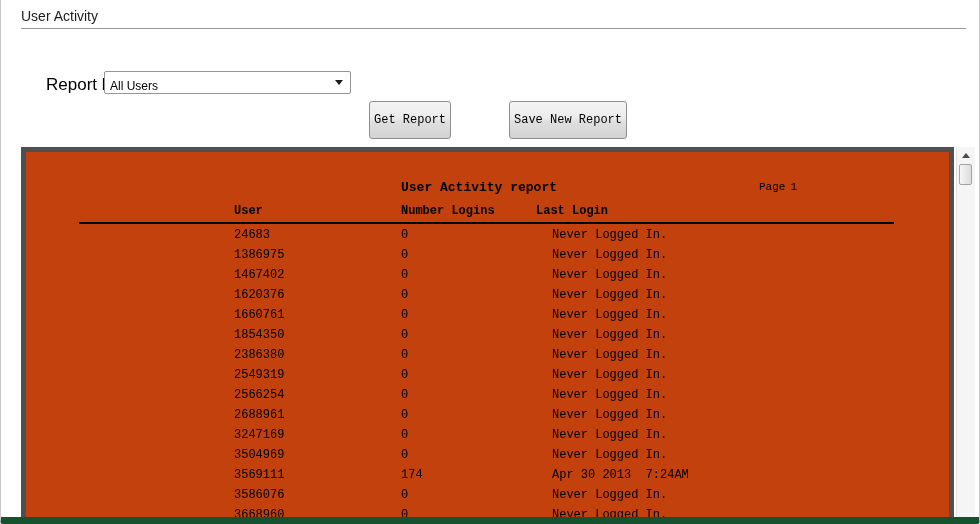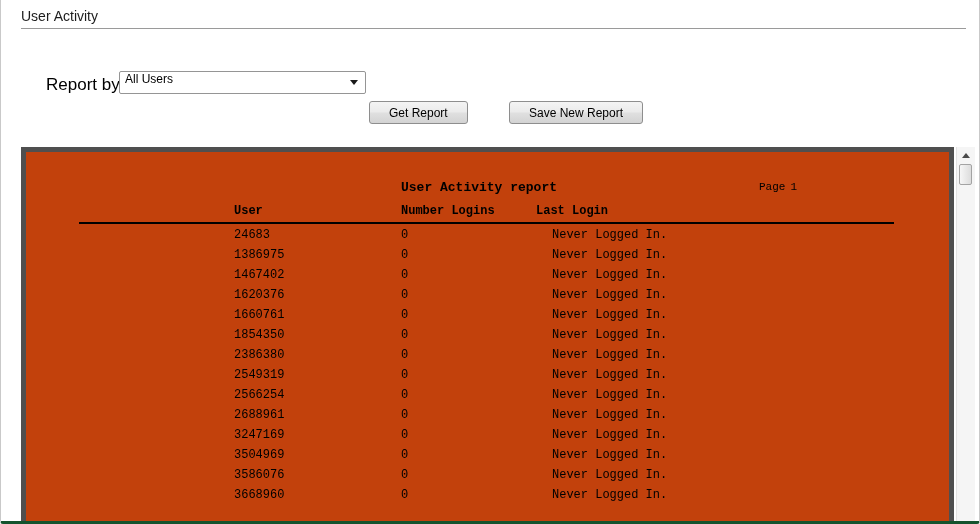--- a/index.html
+++ b/index.html
@@ -4,21 +4,21 @@
 <style>
   html, body { margin: 0; padding: 0; background: #fff; }
   #app {
     position: relative;
     width: 980px;
     height: 524px;
     box-sizing: border-box;
     background: #fff;
     border-left: 1px solid #c9c9c9;
     border-right: 1px solid #c9c9c9;
-    border-bottom: 3px solid #14532d;
+    border-bottom: 7px solid #14532d;
     border-radius: 0 0 3px 3px;
     overflow: hidden;
     font-family: "Liberation Sans", sans-serif;
     color: #000;
   }
 
   
   .page-title {
     position: absolute;
     left: 20px; top: 8px;
@@ -33,47 +33,47 @@
   }
 
   
   .report-by-label {
     position: absolute;
     left: 45px; top: 75px;
     font-size: 17px;
   }
   .combobox {
     position: absolute;
-    left: 118px; top: 71px;
+    left: 103px; top: 71px;
     width: 247px; height: 23px;
     box-sizing: border-box;
     background: #fff;
     border: 1px solid #959595;
     border-radius: 2px;
     display: flex;
-    align-items: flex-start;
+    align-items: flex-end;
     padding: 0 22px 0 5px;
     font-size: 12px;
     cursor: default;
   }
   .combobox .chevron {
     position: absolute;
     right: 7px; top: 8px;
     width: 0; height: 0;
     border-left: 4px solid transparent;
     border-right: 4px solid transparent;
     border-top: 5px solid #1a1a1a;
   }
   .btn {
     position: absolute;
     top: 101px;
-    height: 23px;
-    box-sizing: border-box;
-    padding: 0 19px;
-    font-family: Liberation Sans, sans-serif;
+    height: 38px;
+    box-sizing: border-box;
+    padding: 0 4px;
+    font-family: Liberation Mono, monospace;
     font-size: 12px;
     color: #000;
     border: 1px solid var(--button-border, #8e8e8e);
     border-radius: 3px;
     background: linear-gradient(to bottom, #f4f4f4 0%, #ebebeb 45%, #dfdfdf 55%, #d3d3d3 100%);
     cursor: pointer;
   }
   .btn-get  { left: 368px; }
   .btn-save { left: 508px; }
 
@@ -253,20 +253,25 @@
           <span class="tcell c0">3247169</span>
           <span class="tcell c1">0</span>
           <span class="tcell c2">Never Logged In.</span>
         </div>
         <div class="trow">
           <span class="tcell c0">3504969</span>
           <span class="tcell c1">0</span>
           <span class="tcell c2">Never Logged In.</span>
         </div>
         <div class="trow">
+          <span class="tcell c0">3569111</span>
+          <span class="tcell c1">174</span>
+          <span class="tcell c2">Apr 30 2013  7:24AM</span>
+        </div>
+        <div class="trow">
           <span class="tcell c0">3586076</span>
           <span class="tcell c1">0</span>
           <span class="tcell c2">Never Logged In.</span>
         </div>
         <div class="trow">
           <span class="tcell c0">3668960</span>
           <span class="tcell c1">0</span>
           <span class="tcell c2">Never Logged In.</span>
         </div>
       </div>

